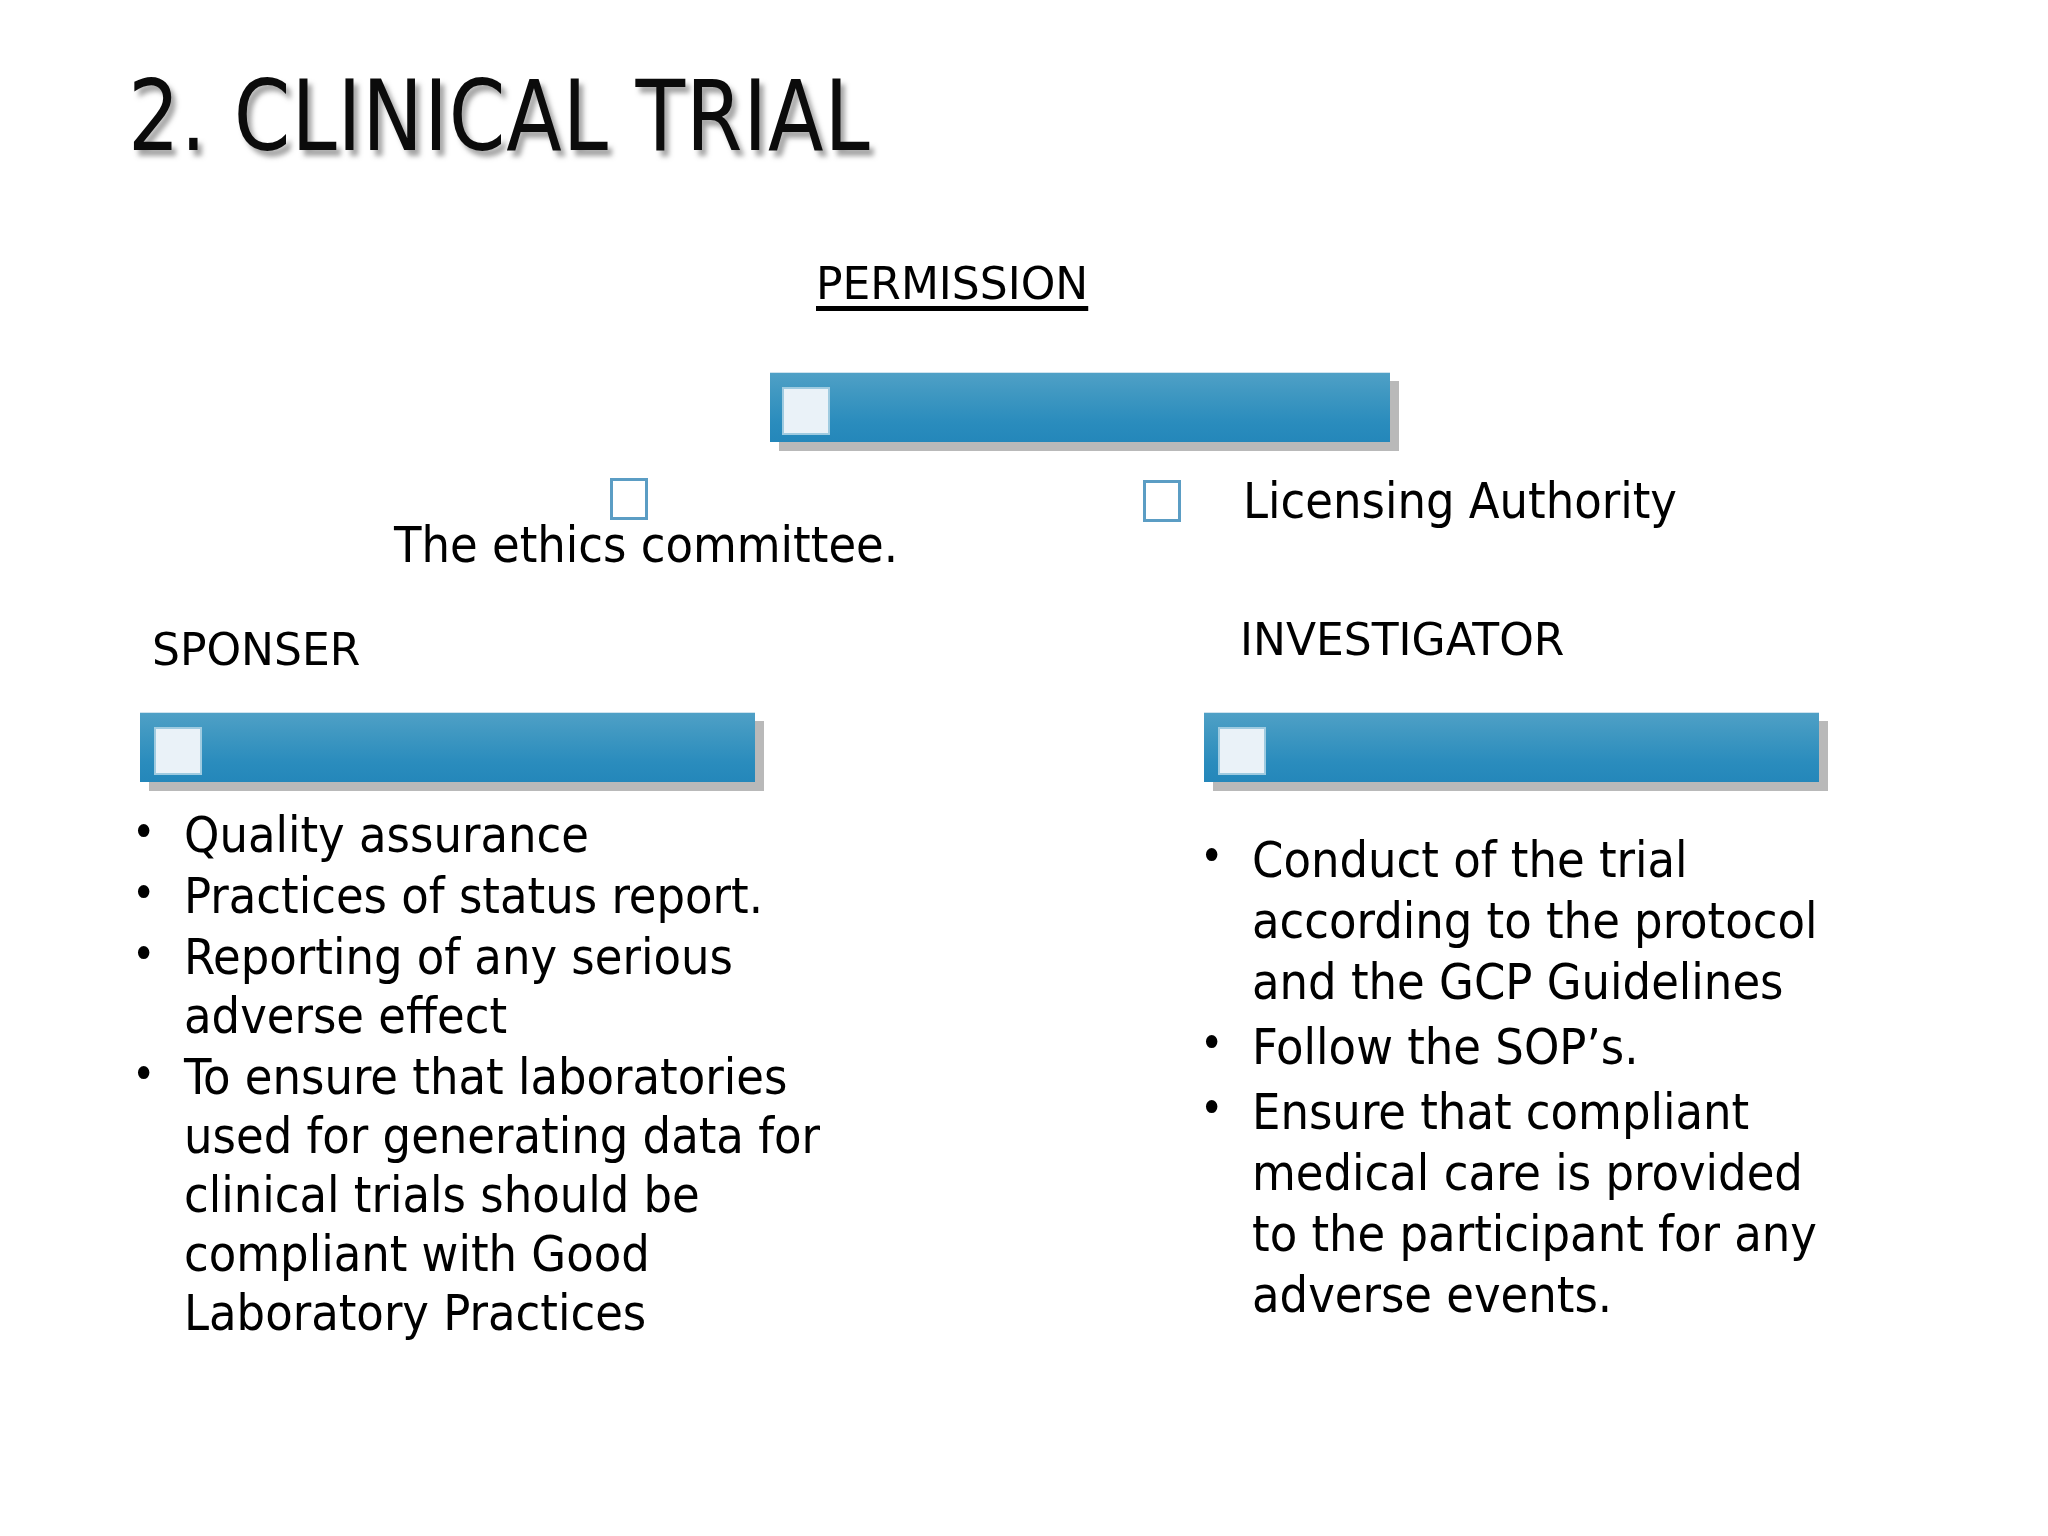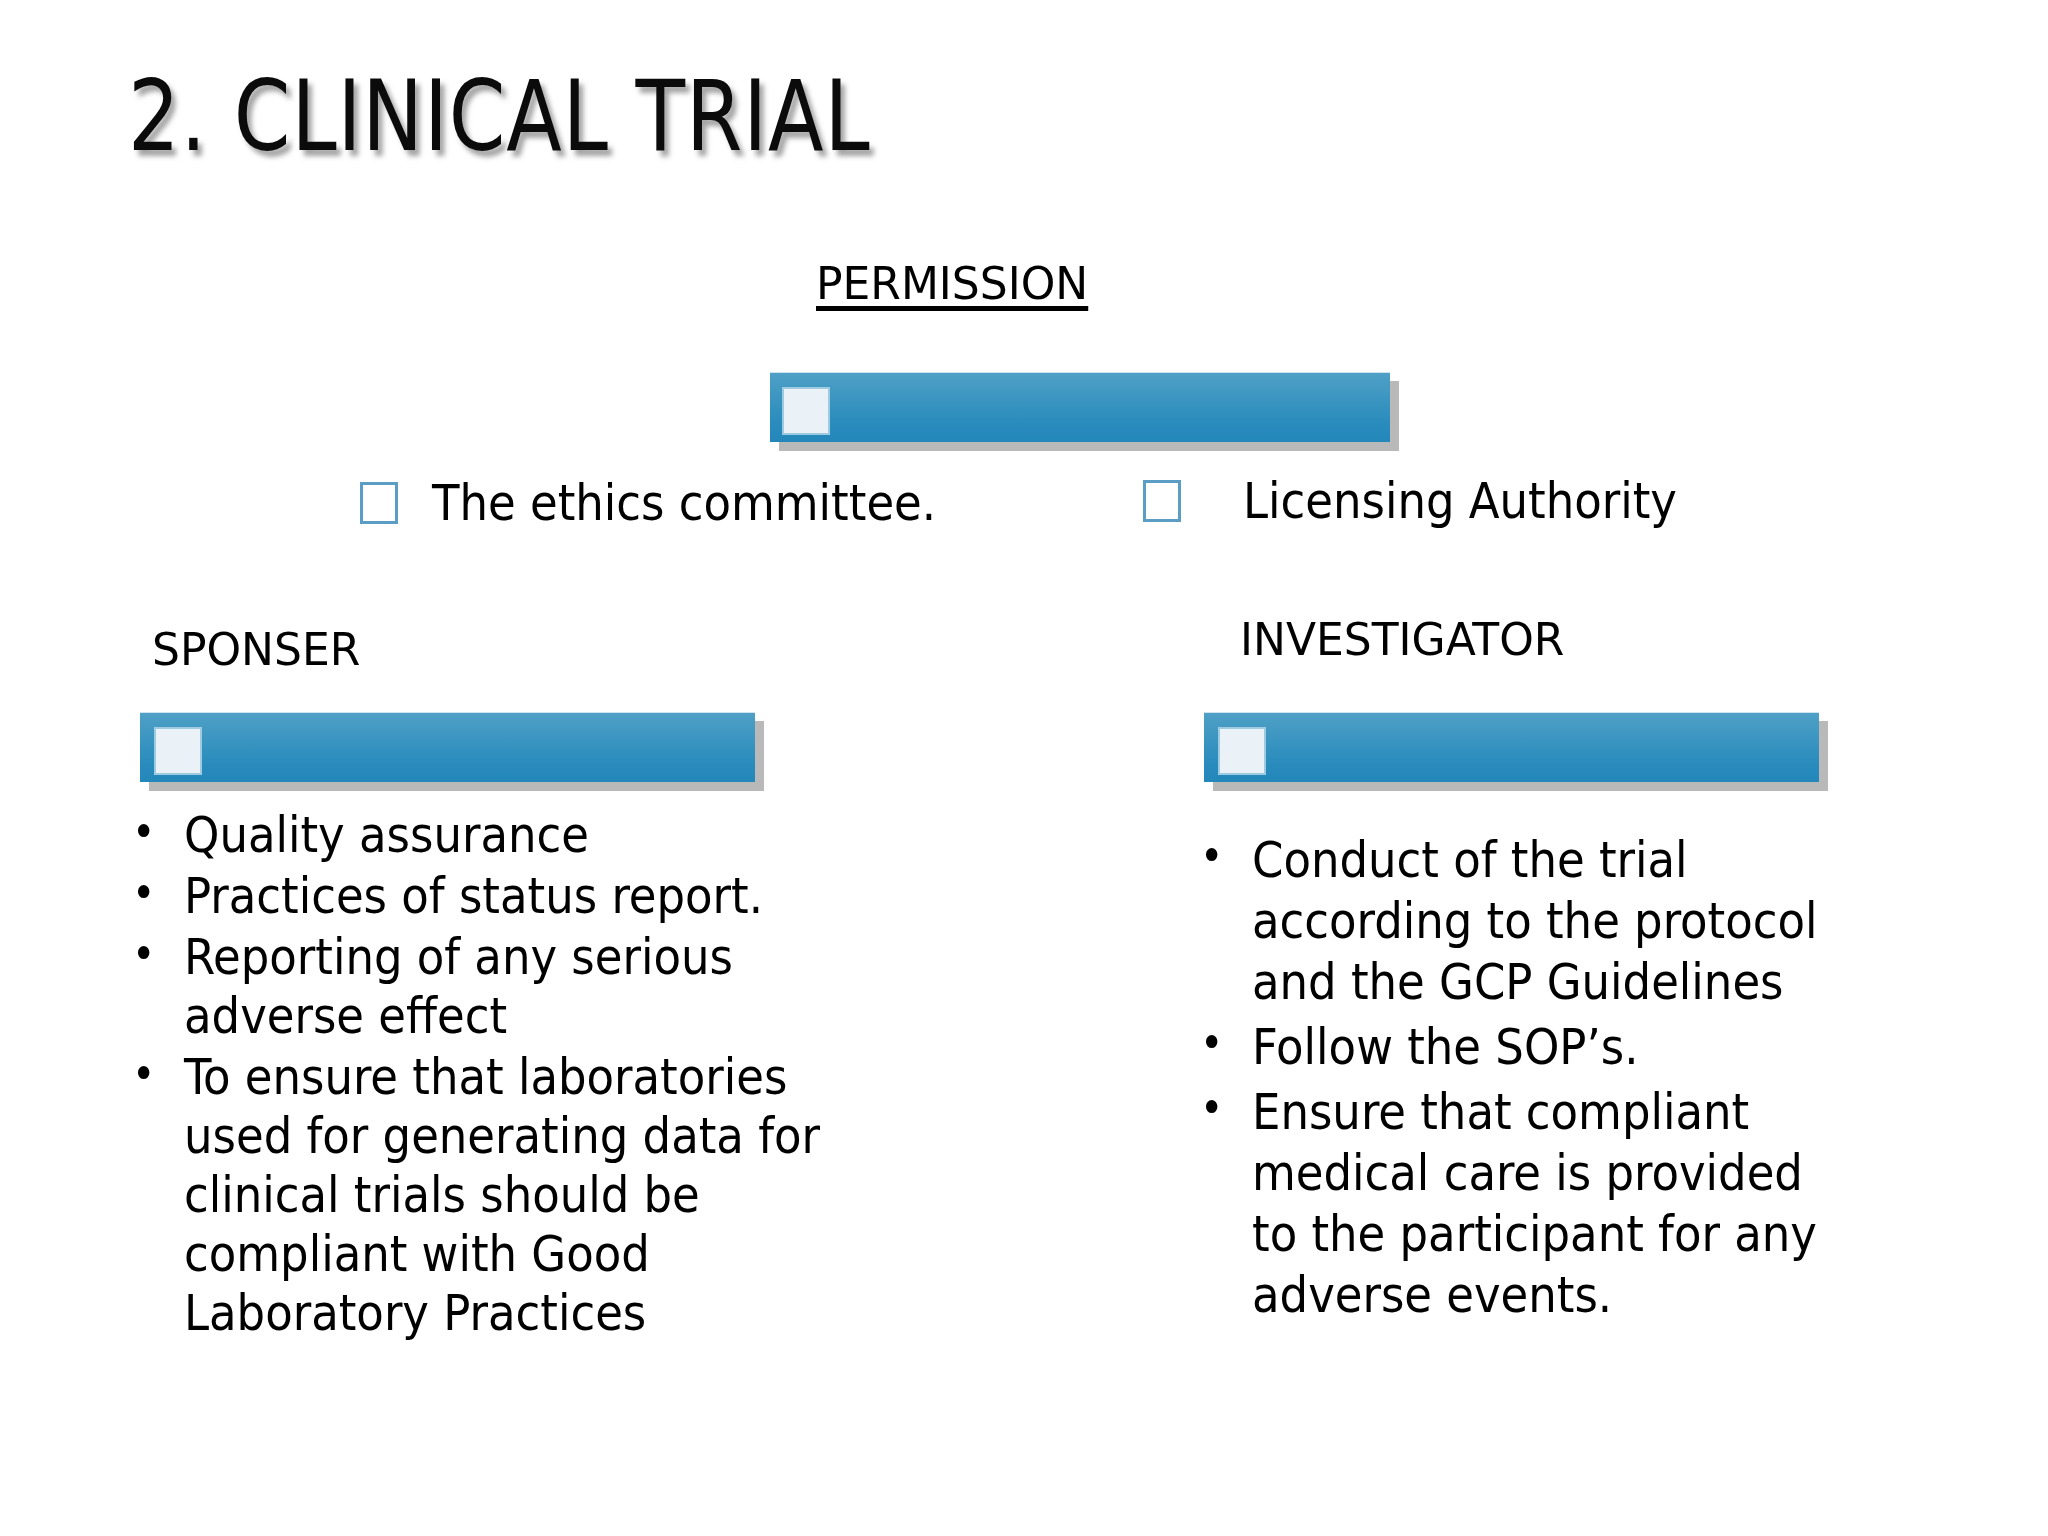--- a/index.html
+++ b/index.html
@@ -134,21 +134,21 @@
 <div class="slide-title">2. CLINICAL TRIAL</div>
 
 <div style="position:absolute; left:816px; top:262px;">
   <div class="section-heading underlined">PERMISSION</div>
 </div>
 
 <div class="blue-bar" style="left:770px; top:372px; width:620px; height:70px; position:absolute;">
   <span class="bar-square" style="left:12px; top:14px; width:48px; height:48px;"></span>
 </div>
 
-<div class="check-row" style="left:360px; top:478px;">
+<div class="check-row" style="left:360px; top:478px;flex-direction:column;">
   <span class="check-box"></span>
   <span class="check-label">The ethics committee.</span>
 </div>
 
 <div class="check-row" style="left:1143px; top:476px;gap:28px;">
   <span class="check-box"></span>
   <span class="check-label">Licensing Authority</span>
 </div>
 
 <div style="position:absolute; left:152px; top:600px;margin-top:28px;">

